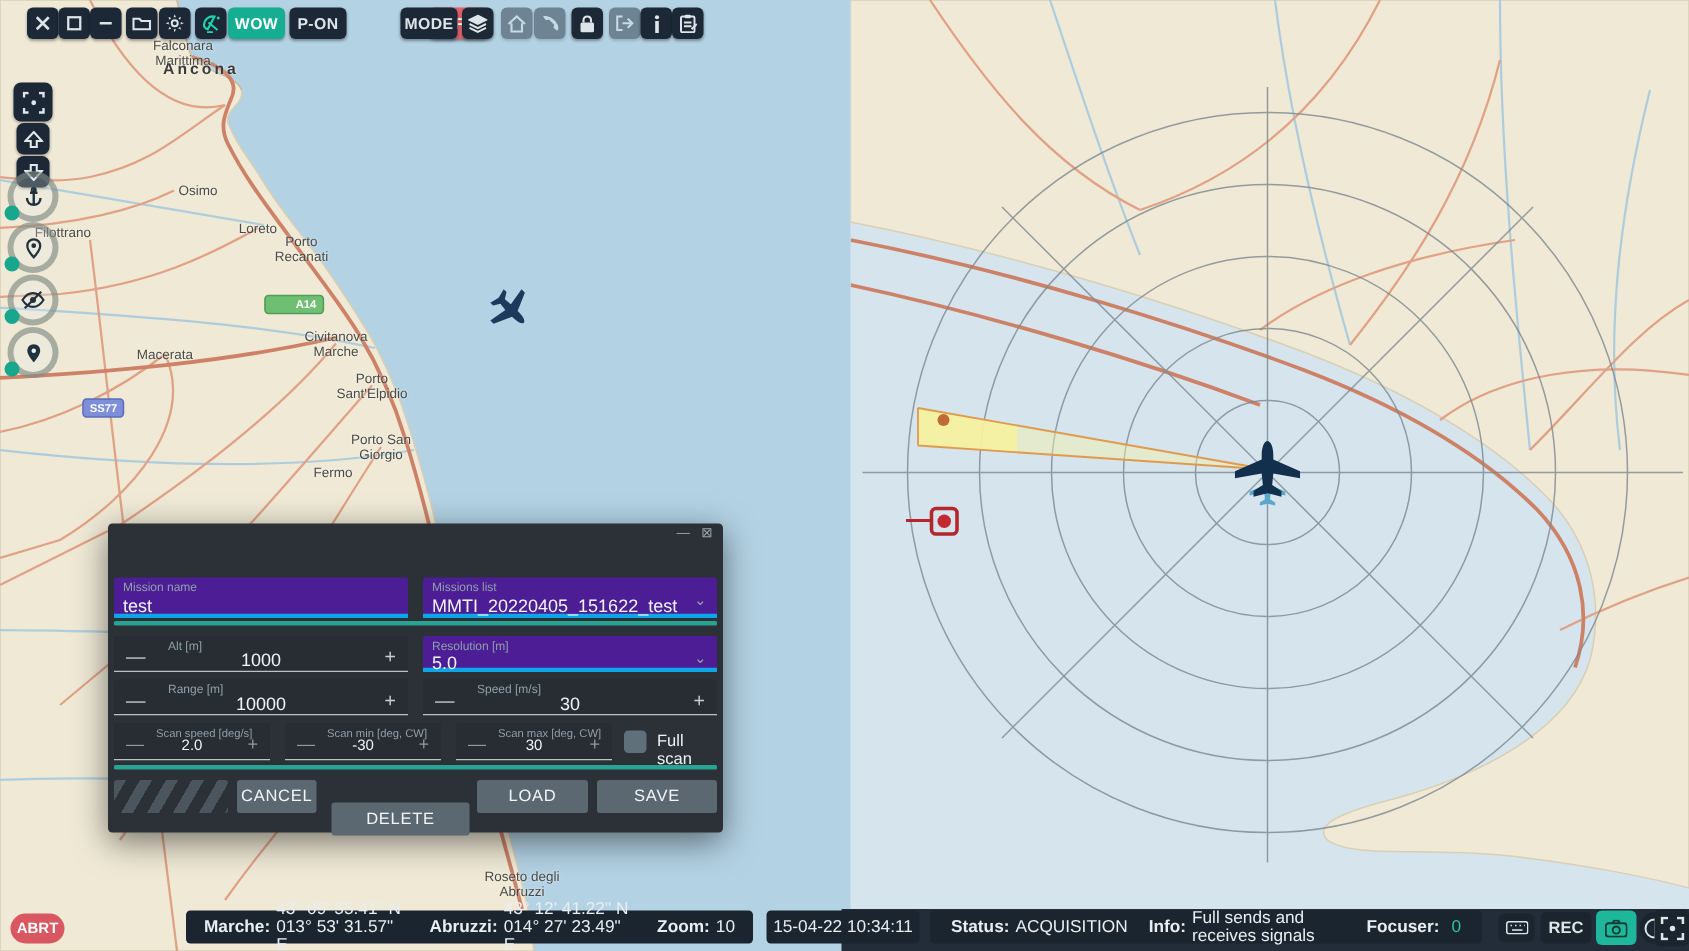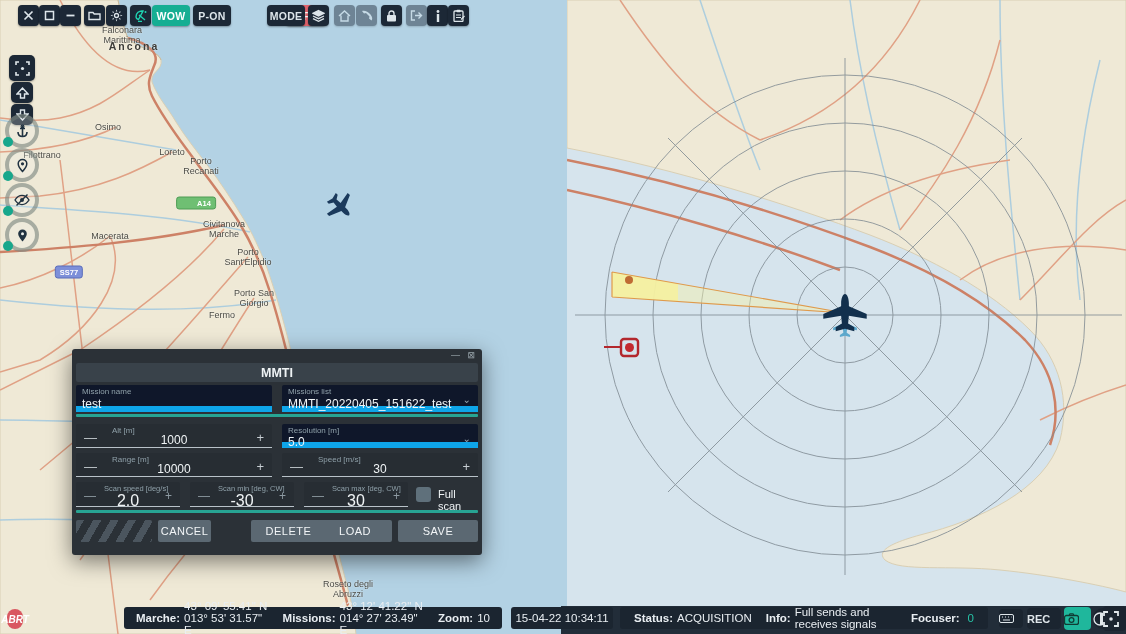--- a/index.html
+++ b/index.html
@@ -35,48 +35,48 @@
   .rbadge.green{background:#6fbf73;border:1px solid #4e9c55;padding-left:20px;}
   .rbadge.blue{background:#7d8fd9;border:1px solid #5a6cba;}
 
   
   #dialog{position:absolute;left:72px;top:349px;width:410px;height:206px;background:#2b3137;border-radius:3px;
       box-shadow:0 6px 22px rgba(0,0,0,.5);z-index:10;color:#eef2f4;}
   #dlg-titlebar{position:absolute;left:0;top:0;width:100%;height:13px;}
   .dlg-tbtn{position:absolute;top:2px;color:#9aa6ad;font-size:9px;line-height:9px;}
   #dlg-header{position:absolute;left:4px;top:14px;width:402px;height:19px;background:#39424a;border-radius:2px;
       display:flex;align-items:center;justify-content:center;font-size:12.5px;font-weight:bold;}
-  .fld{position:absolute;height:27px;border-bottom:6px solid #0ea5e9;background:#0f172a;border-radius:2px 2px 0 0;}
+  .fld{position:absolute;height:27px;border-bottom:3px solid #0ea5e9;background:#4c1d95;border-radius:2px 2px 0 0;}
   .fld .lb{position:absolute;left:6px;top:2px;font-size:8px;color:#8fa0a9;}
   .fld .val{position:absolute;left:6px;top:12px;font-size:12px;color:#f0f4f6;white-space:nowrap;}
   .fld .chev{position:absolute;right:7px;top:9px;color:#96a6af;font-size:10px;}
   .step{position:absolute;border-bottom:1px solid #b9c2c9;background:#272d33;border-radius:2px 2px 0 0;}
   .step .lb{position:absolute;left:36px;top:2px;font-size:8px;color:#8fa0a9;white-space:nowrap;}
   .step .val{position:absolute;left:0;right:0;top:9px;text-align:center;font-size:12px;color:#f0f4f6;}
   .step .minus{position:absolute;left:8px;top:6px;font-size:13px;color:#c7ced3;}
   .step .plus{position:absolute;right:8px;top:6px;font-size:13px;color:#c7ced3;}
   .step.small .lb{left:28px;top:2px;font-size:7.5px;}
-  .step.small .val{top:10px;font-size:16px;}
+  .step.small .val{top:10px;font-size:10px;}
   .step.small .minus,.step.small .plus{top:7px;font-size:12px;color:#8d9aa2;}
   .tealsep{position:absolute;left:4px;width:402px;height:3px;background:#27a493;border-radius:1px;}
   #fullscan-box{position:absolute;left:344px;top:138px;width:15px;height:15px;background:#5f707b;border-radius:3px;}
   #fullscan-label{position:absolute;left:366px;top:139px;font-size:11px;}
   .dbtn{position:absolute;top:171px;height:22px;background:#5b6872;border-radius:2px;color:#f2f5f7;
       font-size:11px;letter-spacing:.5px;display:flex;align-items:center;justify-content:center;}
   #hatch{position:absolute;left:4px;top:171px;width:76px;height:22px;border-radius:2px;
       background:repeating-linear-gradient(120deg,#4b555e 0 7px,#2b3137 7px 15px);}
 
   
   .sb-panel{position:absolute;top:607px;height:22px;background:#1b2530;border-radius:3px;color:#e9eef2;
       font-size:11.5px;display:flex;align-items:center;z-index:12;}
   .sb-panel b{font-weight:bold;margin-right:4px;}
   .sb-panel .sp{margin-left:14px;}
-  #abrt{position:absolute;left:7px;top:609px;width:16px;height:20px;background:#d95760;border-radius:10px;
-      color:#fff;font-size:10px;font-weight:bold;display:flex;align-items:center;justify-content:center;z-index:12;font-style:italic;}
-  .sb-icon{position:absolute;background:#1b2530;border-radius:4px;display:flex;align-items:center;justify-content:flex-start;
+  #abrt{position:absolute;left:7px;top:609px;width:36px;height:20px;background:#d95760;border-radius:10px;
+      color:#fff;font-size:10px;font-weight:bold;display:flex;align-items:center;justify-content:center;z-index:12;}
+  .sb-icon{position:absolute;background:#1b2530;border-radius:4px;display:flex;align-items:center;justify-content:center;
       color:#dfe6ea;z-index:12;}
   .sb-icon.teal{background:#1fb79c;}
   .teal-txt{color:#27c3a6;margin-left:4px;}
 </style>
 </head>
 <body>
 
 <div id="app">
 
   <div id="map-left">
@@ -118,21 +118,21 @@
       <g transform="translate(341,207) rotate(135) scale(1.05)">
         <path d="M0,-11 C1.5,-11 2.5,-8 2.5,-5 L2.5,-3 L14,2 L14,5 L2.5,3 L2,8 L6,10.5 L6,13 L0,11.5 L-6,13 L-6,10.5 L-2,8 L-2.5,3 L-14,5 L-14,2 L-2.5,-3 L-2.5,-5 C-2.5,-8 -1.5,-11 0,-11 Z" fill="#1b3a5c"></path>
       </g>
     </svg>
 
     
     <div>
         <div class="mlabel" style="left: 80px; top: 35px; transform: translate(-50%, -50%); position: absolute; margin-left: 42px;">Falconara
 Marittima</div>
         <div class="mlabel big" style="left: 134px; top: 46px; transform: translate(-50%, -50%); position: absolute;">Ancona</div>
-        <div class="mlabel" style="left: 108px; top: 127px; transform: translate(-50%, -50%); position: absolute;">Osimo</div>
+        <div class="mlabel" style="left: 132px; top: 127px; transform: translate(-50%, -50%); position: absolute;">Osimo</div>
         <div class="mlabel" style="left: 42px; top: 155px; transform: translate(-50%, -50%); position: absolute;">Filottrano</div>
         <div class="mlabel" style="left: 172px; top: 152px; transform: translate(-50%, -50%); position: absolute;">Loreto</div>
         <div class="mlabel" style="left: 201px; top: 166px; transform: translate(-50%, -50%); position: absolute;">Porto
 Recanati</div>
         <div class="mlabel" style="left: 110px; top: 236px; transform: translate(-50%, -50%); position: absolute;">Macerata</div>
         <div class="mlabel" style="left: 224px; top: 229px; transform: translate(-50%, -50%); position: absolute;">Civitanova
 Marche</div>
         <div class="mlabel" style="left: 248px; top: 257px; transform: translate(-50%, -50%); position: absolute;">Porto
 Sant'Elpidio</div>
         <div class="mlabel" style="left: 254px; top: 298px; transform: translate(-50%, -50%); position: absolute;">Porto San
@@ -374,21 +374,20 @@
     
     
     
   </div>
 
   <div id="dialog">
     <div id="dlg-titlebar">
       <span class="dlg-tbtn" style="right:22px;">—</span>
       <span class="dlg-tbtn" style="right:7px;">⊠</span>
     </div>
-    <div id="dlg-header">MMTI</div>
 
     <div class="fld" style="left:4px;top:36px;width:196px;">
       <span class="lb">Mission name</span>
       <span class="val">test</span>
     </div>
     <div class="fld" style="left:210px;top:36px;width:196px;">
       <span class="lb">Missions list</span>
       <span class="val">MMTI_20220405_151622_test</span>
       <span class="chev">⌄</span>
     </div>
@@ -437,32 +436,32 @@
       <span class="val">30</span>
       <span class="plus">+</span>
     </div>
     <div id="fullscan-box"></div>
     <div id="fullscan-label">Full scan</div>
 
     <div class="tealsep" style="top:161px;"></div>
 
     <div id="hatch"></div>
     <div class="dbtn" style="left:86px;width:53px;">CANCEL</div>
-    <div class="dbtn" style="left:179px;width:75px;">DELETE</div>
+    <div class="dbtn" style="left:149px;width:92px;margin-top:15px;">DELETE</div>
     <div class="dbtn" style="left:246px;width:74px;">LOAD</div>
     <div class="dbtn" style="left:326px;width:80px;">SAVE</div>
   </div>
 
   <div id="bottom-strip-right"></div>
   <div id="abrt">ABRT</div>
 
   <div class="sb-panel" style="left:124px;width:378px;padding:0 12px;">
     <b>Marche:</b>
     <span>43° 09' 55.41" N 013° 53' 31.57" E</span>
-    <b class="sp">Missions:</b>
+    <b class="sp">Abruzzi:</b>
     <span>43° 12' 41.22" N 014° 27' 23.49" E</span>
     <b class="sp">Zoom:</b>
     <span>10</span>
   </div>
 
   <div class="sb-panel" style="left:511px;width:102px;justify-content:center;">
     <span>15-04-22 10:34:11</span>
   </div>
 
   <div class="sb-panel" style="left:620px;width:368px;padding:0 14px;justify-content:center;">

